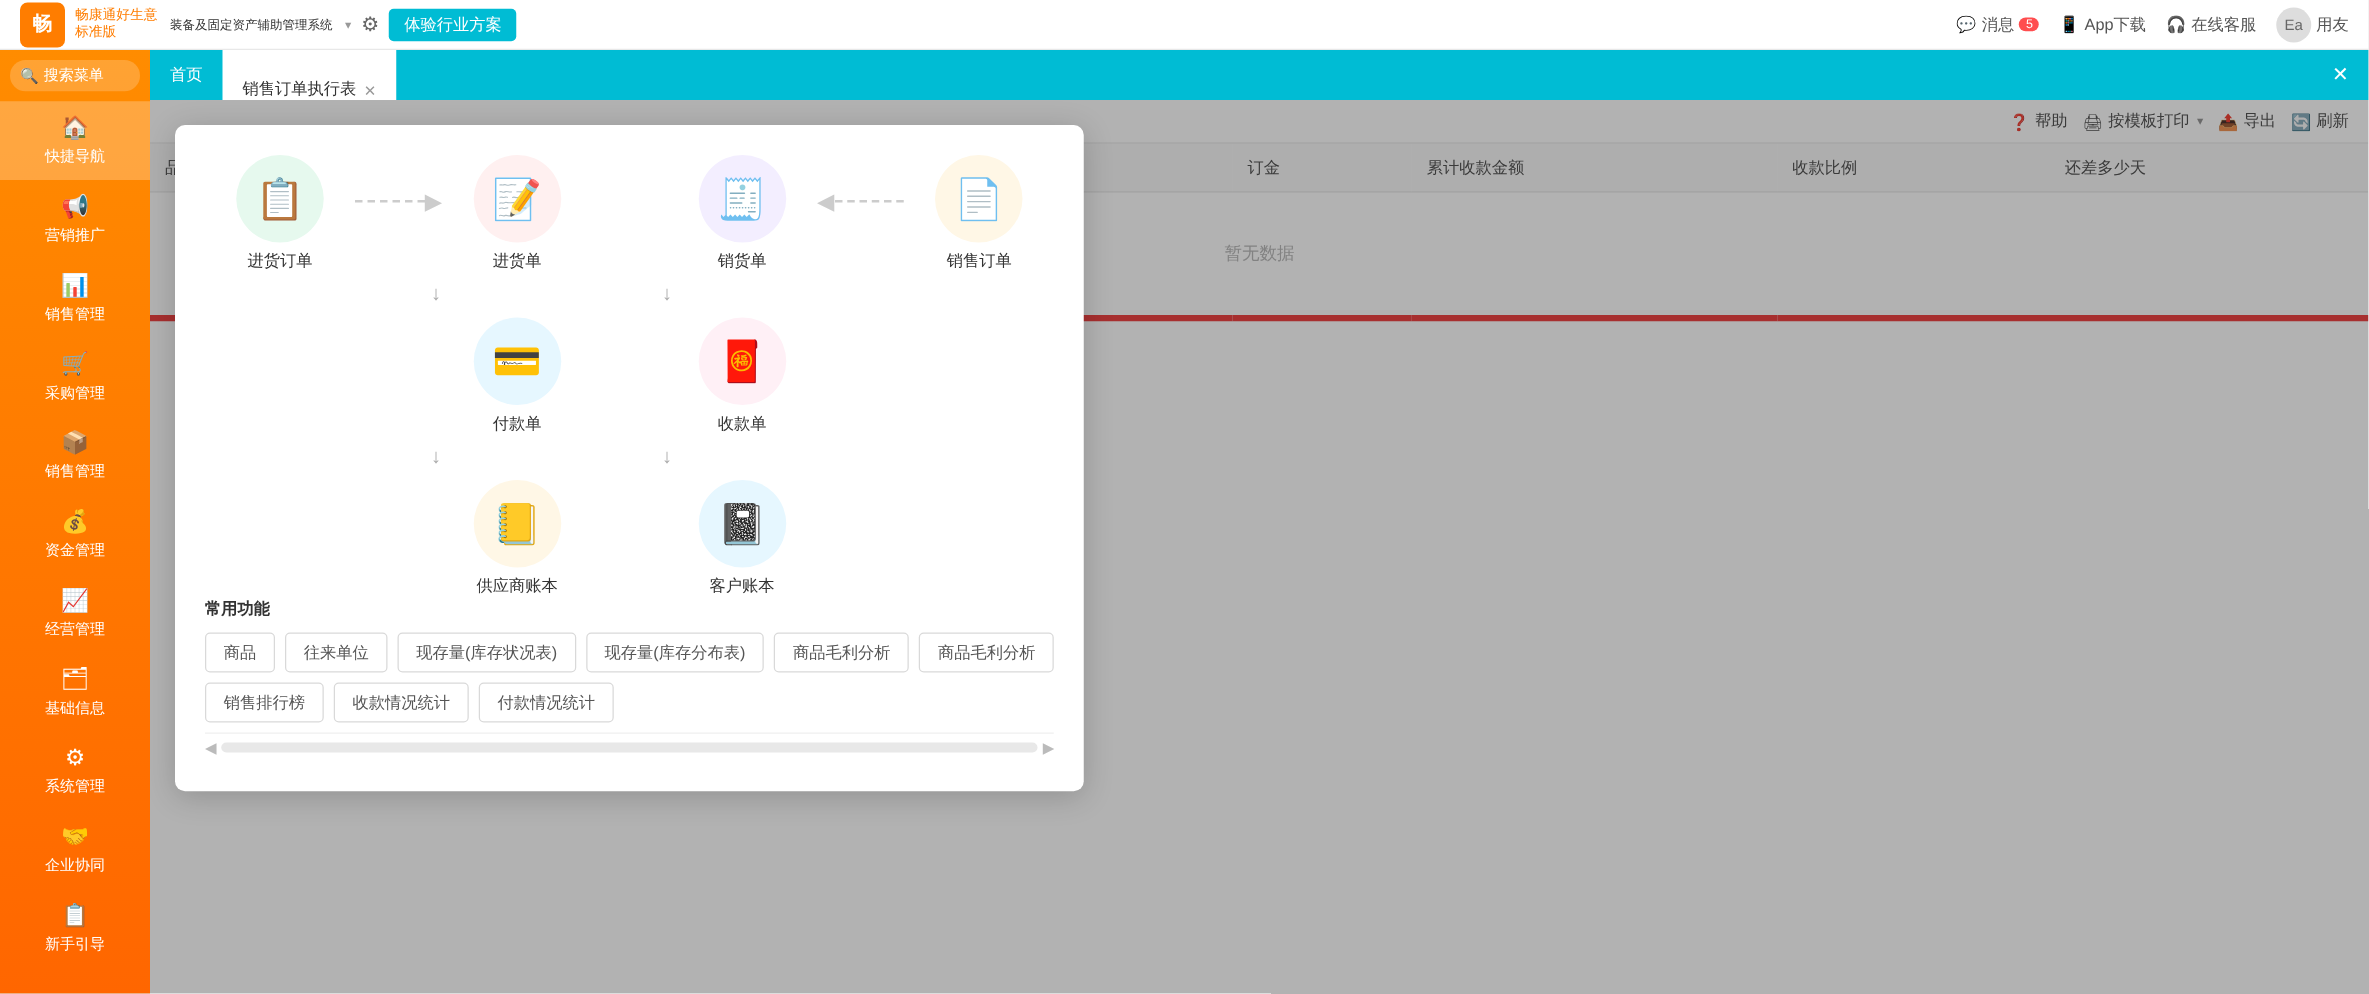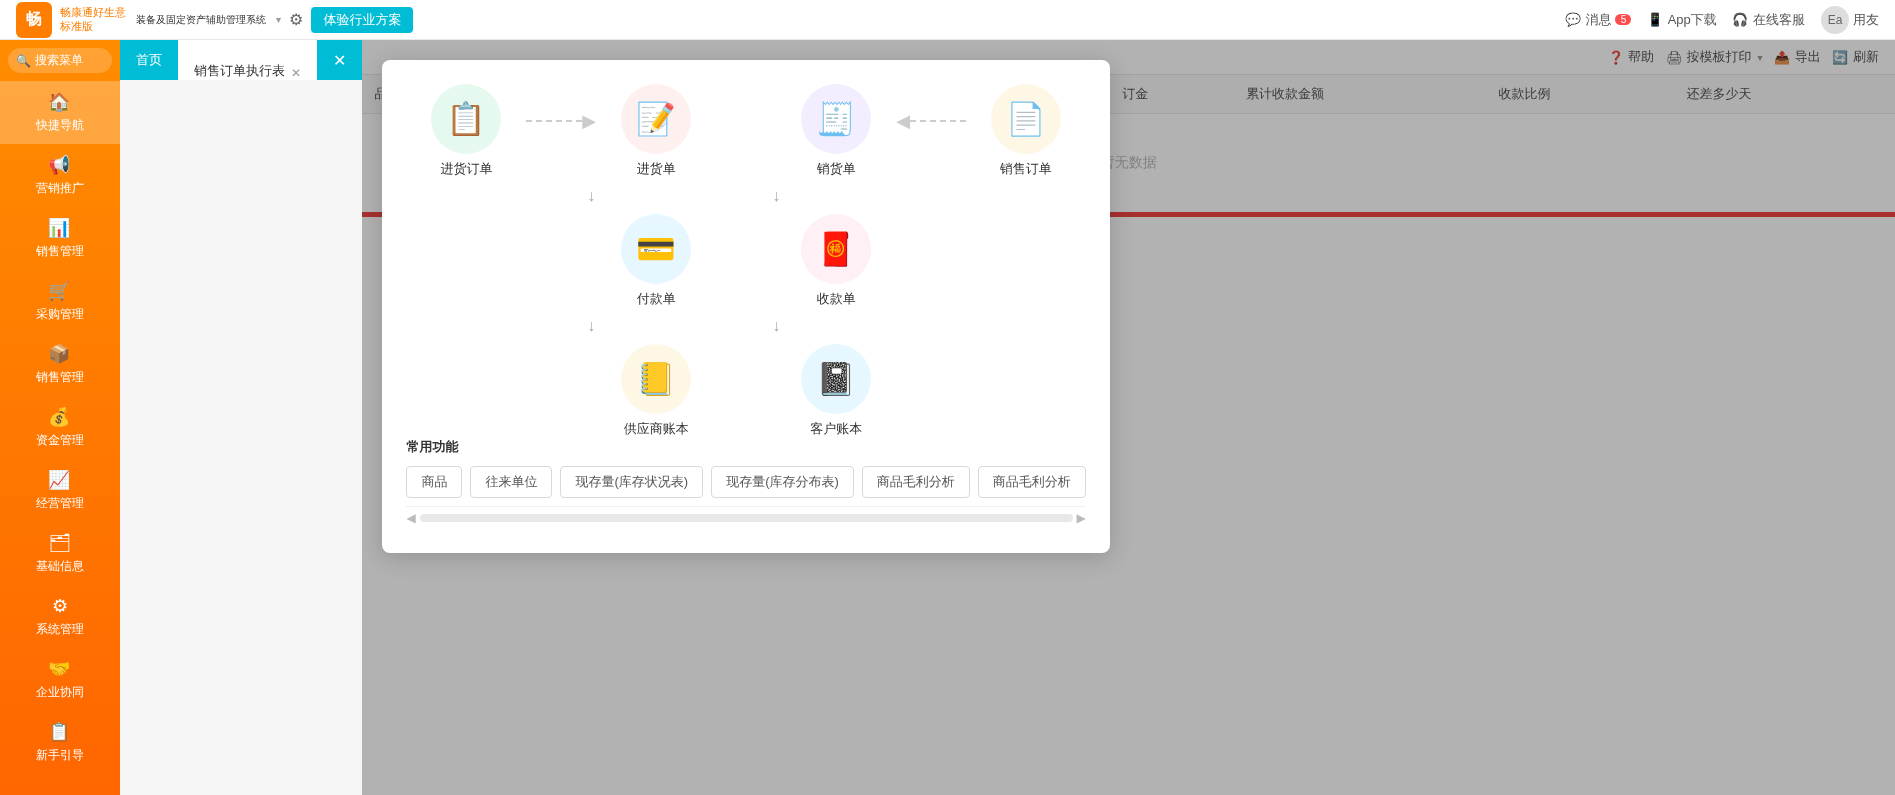--- a/index.html
+++ b/index.html
@@ -24,21 +24,21 @@
 
     
     .sidebar { width: 120px; background: linear-gradient(180deg, #ff8c00 0%, #ff6600 100%); display: flex; flex-direction: column; flex-shrink: 0; }
     .sidebar-search { padding: 8px; }
     .sidebar-search-btn { width: 100%; background: rgba(255,255,255,0.2); border: none; border-radius: 16px; color: white; font-size: 12px; padding: 4px 8px; cursor: pointer; display: flex; align-items: center; gap: 4px; }
     .sidebar-item { display: flex; flex-direction: column; align-items: center; padding: 10px 4px; cursor: pointer; color: white; font-size: 12px; gap: 4px; }
     .sidebar-item.active { background: rgba(255,255,255,0.25); }
     .sidebar-item-icon { font-size: 18px; }
 
     
-    .content-area { flex: 1; display: flex; flex-direction: row; overflow: hidden; }
+    .content-area { flex: 1; display: flex; flex-direction: column; overflow: hidden; }
 
     
     .tab-bar { background: #00bcd4; display: flex; align-items: center; height: 40px; flex-shrink: 0; }
     .tab-item { padding: 0 16px; height: 100%; display: flex; align-items: center; font-size: 13px; cursor: pointer; color: rgba(255,255,255,0.8); }
     .tab-item.active { background: white; color: #333; align-items: flex-end; }
     .tab-item.home { color: white; }
     .tab-close { margin-left: 6px; font-size: 12px; cursor: pointer; color: #999; }
     .tab-close-main { margin-left: auto; padding: 0 16px; color: white; cursor: pointer; font-size: 16px; }
 
     
@@ -371,20 +371,25 @@
           <div class="common-functions">
             <div class="common-title">常用功能</div>
             <div class="function-btns">
               <button class="func-btn">商品</button>
               <button class="func-btn">往来单位</button>
               <button class="func-btn">现存量(库存状况表)</button>
               <button class="func-btn">现存量(库存分布表)</button>
               <button class="func-btn">商品毛利分析</button>
               <button class="func-btn">商品毛利分析</button>
             </div>
+            <div class="function-btns">
+              <button class="func-btn">销售排行榜</button>
+              <button class="func-btn">收款情况统计</button>
+              <button class="func-btn">付款情况统计</button>
+            </div>
           </div>
 
           <div class="scroll-hint">
             <span class="scroll-arrow">◀</span>
             <div class="scroll-track"></div>
             <span class="scroll-arrow">▶</span>
           </div>
         </div>
       </div>
     </div>

